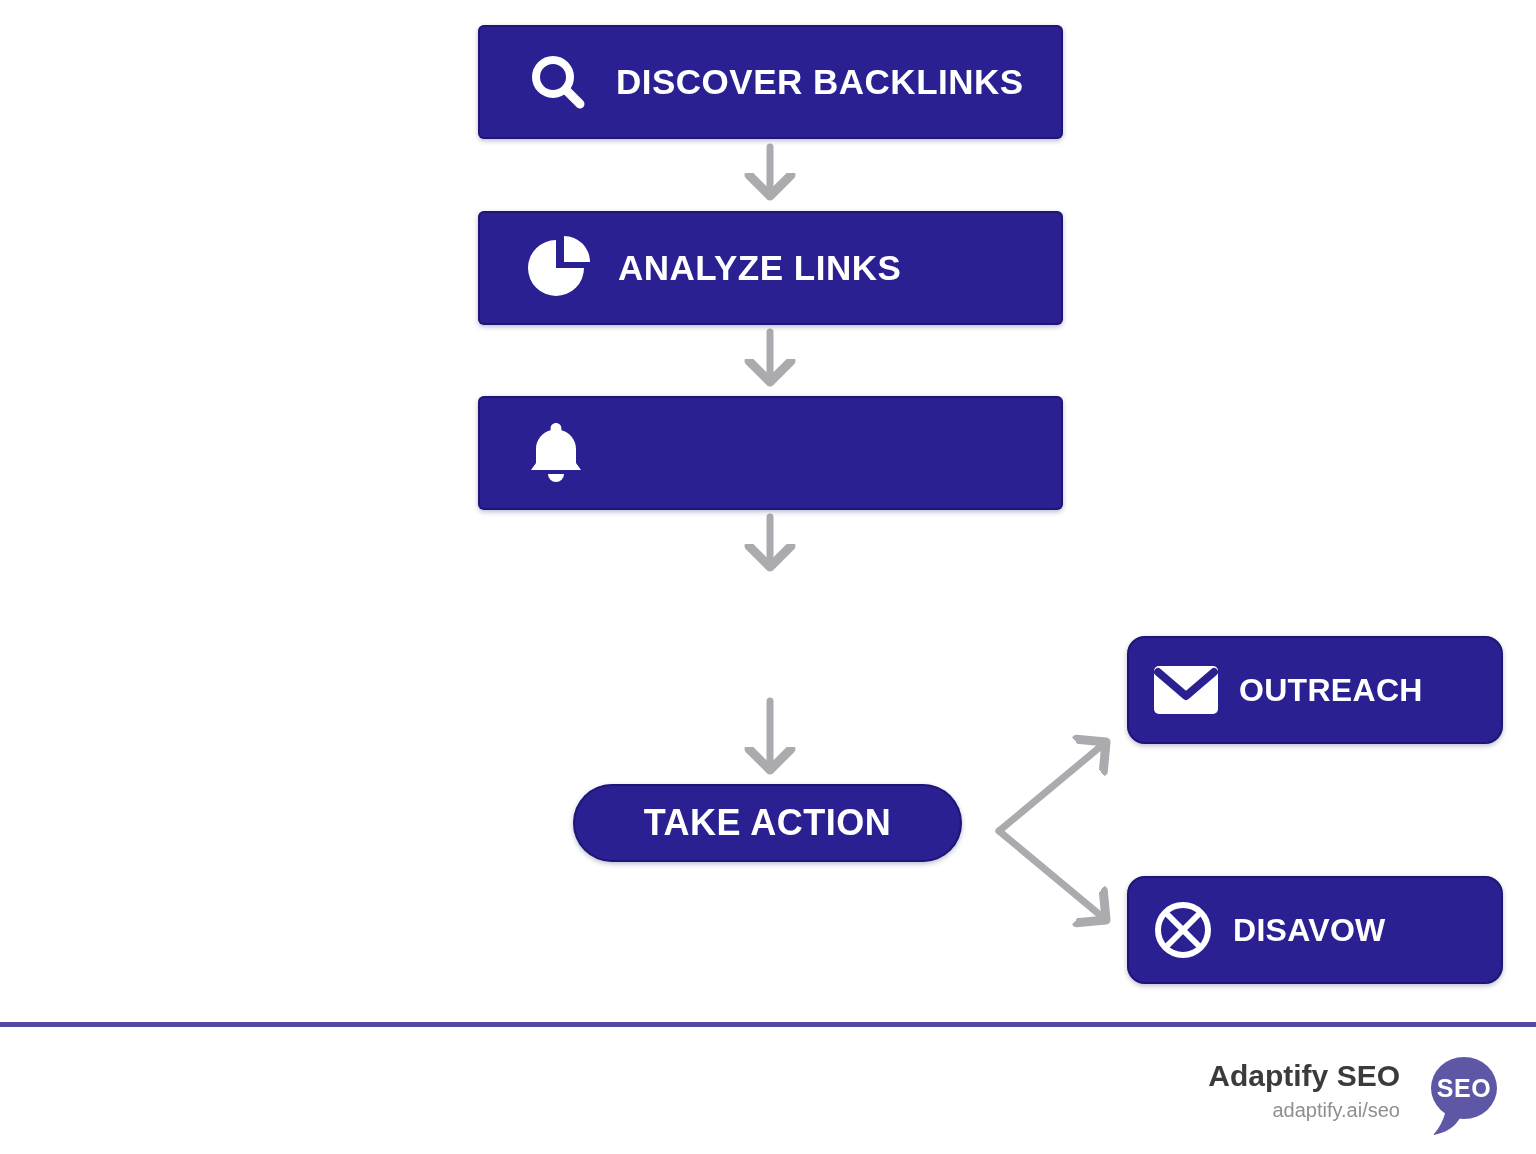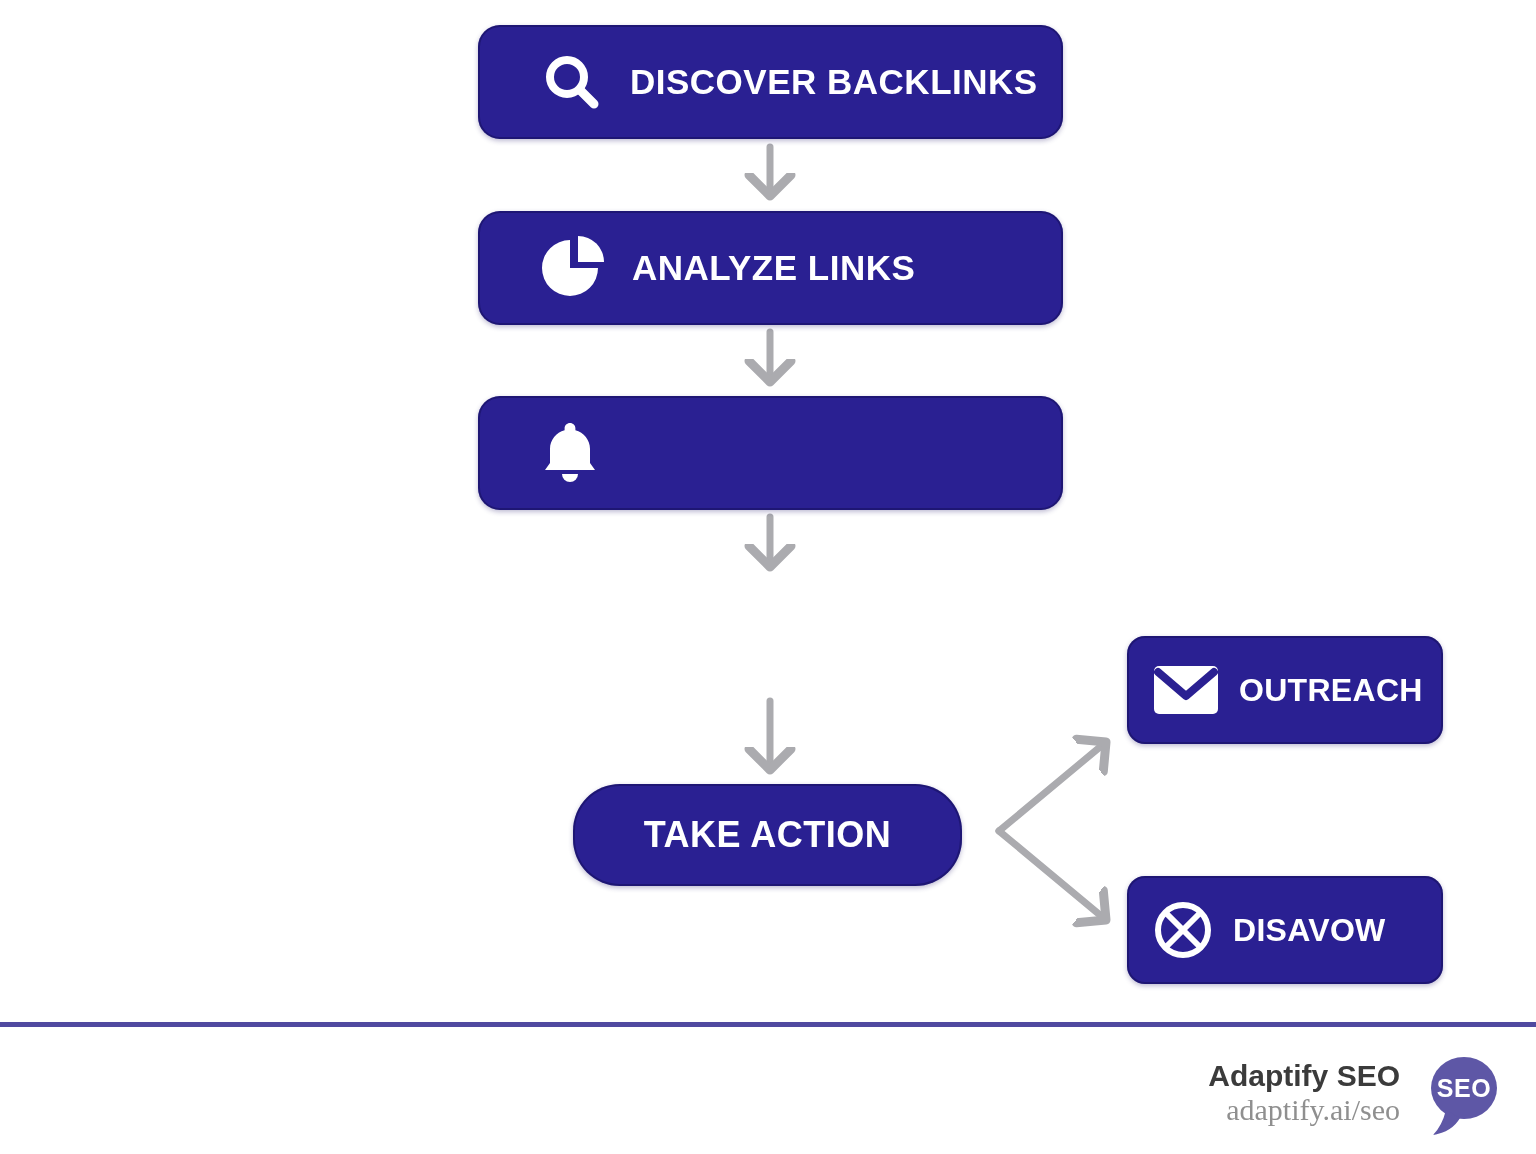--- a/index.html
+++ b/index.html
@@ -7,57 +7,57 @@
     position:relative; width:1536px; height:1154px; overflow:hidden;
     background: var(--background,#ffffff);
     font-family:"Liberation Sans", sans-serif;
   }
   svg.arrows { position:absolute; left:0; top:0; pointer-events:none; }
   .stem { stroke: var(--arrow,#ababaf); stroke-width:7; stroke-linecap:round; }
   .chev { stroke: var(--arrow,#ababaf); stroke-width:9; fill:none;
           stroke-linecap:round; stroke-linejoin:round; }
   .step {
     position:absolute; left:478px; width:585px; height:114px;
-    background: var(--box-bg,#2a2092); border-radius:22px;
-    display:flex; align-items:center; padding-left:62px; gap:28px;
+    background: var(--box-bg,#2a2092); border-radius:6px;
+    display:flex; align-items:center; padding-left:48px; gap:28px;
     box-sizing:border-box;
     box-shadow: inset 0 0 0 2px rgba(10,5,60,0.35), 0 2px 5px rgba(40,30,110,0.30);
   }
   .label {
     color: var(--box-text,#ffffff); font-weight:bold; font-size:35px;
     letter-spacing:0.5px; white-space:nowrap;
   }
   .icon { display:flex; align-items:center; justify-content:center; }
   .pill {
-    position:absolute; left:573px; top:784px; width:389px; height:102px;
+    position:absolute; left:573px; top:784px; width:389px; height:78px;
     background: var(--box-bg,#2a2092); border-radius:47px;
     display:flex; align-items:center; justify-content:center;
     box-shadow: inset 0 0 0 2px rgba(10,5,60,0.35), 0 2px 5px rgba(40,30,110,0.30);
   }
   .pill .label { font-size:36px; }
   .branch {
-    position:absolute; left:1127px; width:316px; height:108px;
+    position:absolute; left:1127px; width:376px; height:108px;
     background: var(--box-bg,#2a2092); border-radius:18px;
     display:flex; align-items:center; padding-left:26px; gap:20px;
     box-sizing:border-box;
     box-shadow: inset 0 0 0 2px rgba(10,5,60,0.35), 0 2px 5px rgba(40,30,110,0.30);
   }
   .branch .label { font-size:32px; letter-spacing:0.3px; }
   .divider {
     position:absolute; left:0; top:1022px; width:1536px; height:5px;
     background: var(--divider,#5049a0);
   }
   .footer-text { position:absolute; top:1061px; left:998px; width:402px; text-align:right; }
   .brand {
     font-size:30px; font-weight:bold; color: var(--footer-title-color,#3b3b3b);
     line-height:30px;
   }
   .url {
-    font-size:30px; color: var(--footer-url-color,#8f8f8f);
-    line-height:26px; margin-top:6px;font-family:Liberation Serif, serif;
+    font-size:20px; color: var(--footer-url-color,#8f8f8f);
+    line-height:26px; margin-top:6px;
   }
   .logo { position:absolute; left:1428px; top:1056px; }
   .logo-bubble { fill: var(--logo-bg,#5e57a6); }
   .logo-label {
     fill: var(--logo-text-color,#ffffff); font-family:"Liberation Sans",sans-serif;
     font-weight:bold; font-size:25px; letter-spacing:0.5px;
   }
   .glyph-white { fill:#ffffff; }
   .glyph-stroke { stroke:#ffffff; fill:none; }
 </style>

